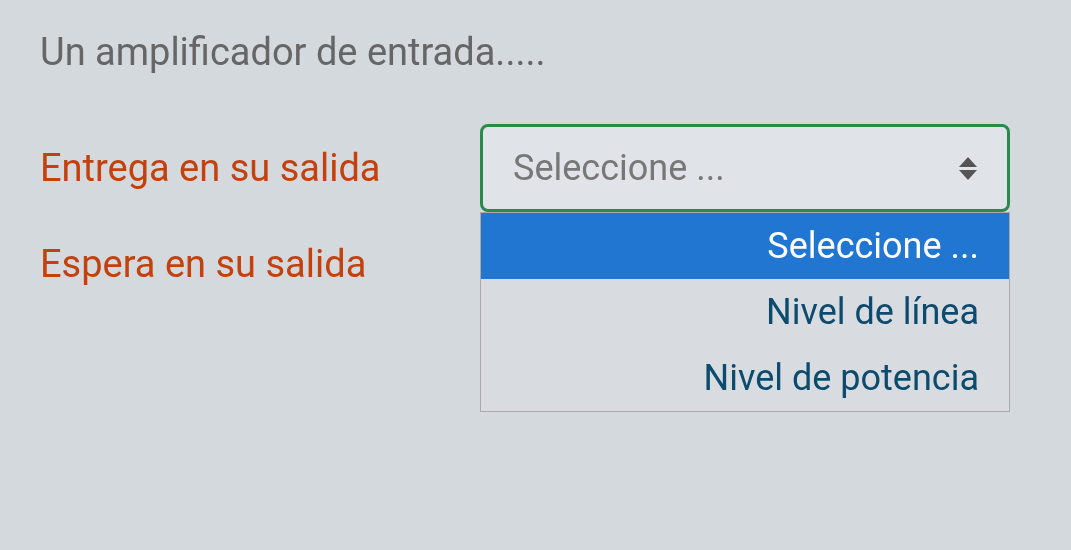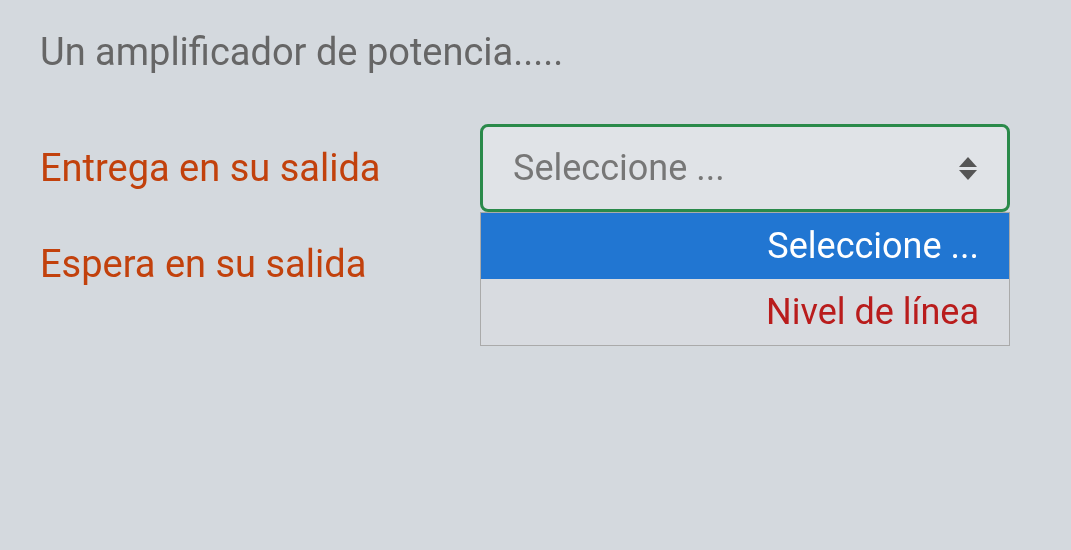--- a/index.html
+++ b/index.html
@@ -88,52 +88,53 @@
       left: 0;
       width: 530px;
       background: #d8dbe0;
       border: 1px solid #aaa;
       z-index: 10;
     }
     
     .dropdown-option {
       padding: 12px 30px;
       font-size: 36px;
-      color: #b91c1c;
+      color: #0c4a6e;
       cursor: pointer;
     }
     
     .dropdown-option.highlighted {
       background: #2176d2;
       color: #fff;
     }
     
     .row-2 {
       margin-top: 30px;
     }
   </style>
 </head>
 <body>
 
-<div class="question-title">Un amplificador de potencia.....</div>
+<div class="question-title">Un amplificador de entrada.....</div>
 
 <div class="form-row">
   <div class="form-label">Entrega en su salida</div>
 
   <div class="select-container">
     <div class="select-box">
       <span>Seleccione ...</span>
       <div class="select-caret">
         <div class="caret-up"></div>
         <div class="caret-down"></div>
       </div>
     </div>
 
     <div class="dropdown-list">
       <div class="dropdown-option highlighted">Seleccione ...</div>
       <div class="dropdown-option">Nivel de línea</div>
+      <div class="dropdown-option">Nivel de potencia</div>
     </div>
   </div>
 </div>
 
 <div class="form-row row-2">
   <div class="form-label">Espera en su salida</div>
 </div>
 
 </body></html>

